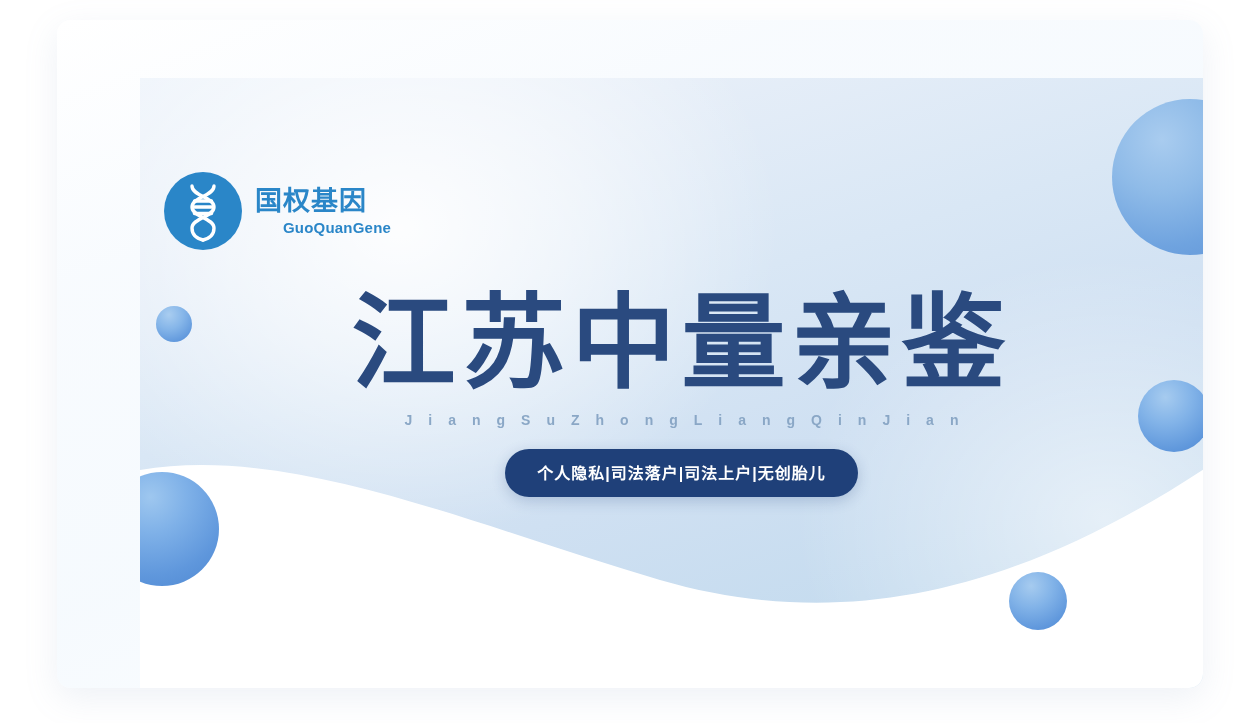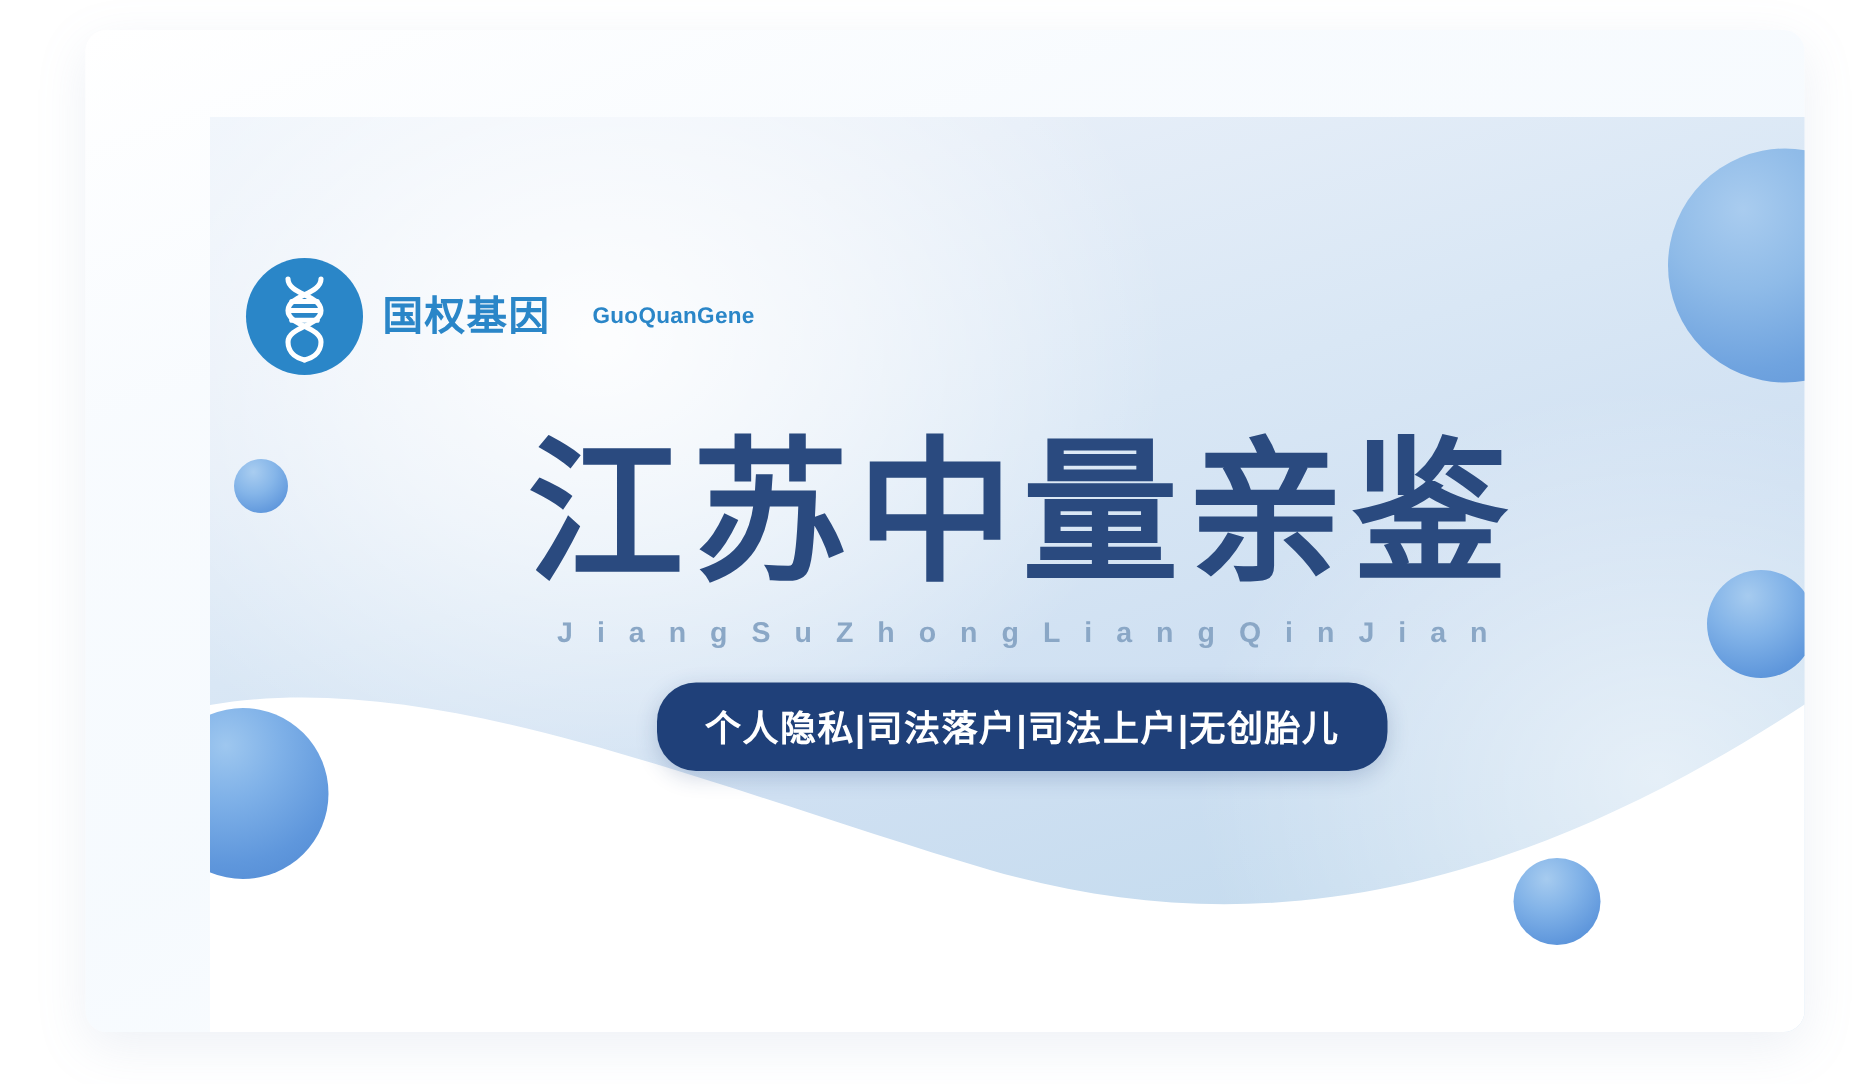--- a/index.html
+++ b/index.html
@@ -175,21 +175,21 @@
     border-radius: 50%;
     background: #2a86c8;
     display: flex;
     align-items: center;
     justify-content: center;
     flex: none;
   }
   .brand-mark svg { display: block; }
   .brand-words {
     display: flex;
-    flex-direction: row;
+    flex-direction: column;
     line-height: 1;
   }
   .brand-cn {
     font-size: 27px;
     font-weight: 700;
     letter-spacing: 1px;
     color: #2a86c8;
     white-space: nowrap;
   }
   .brand-en {
@@ -216,37 +216,37 @@
     font-family: "Liberation Serif", "DejaVu Serif", serif;
     font-size: 104px;
     font-weight: 700;
     letter-spacing: 6px;
     color: #2a4a7f;
     line-height: 1.12;
     white-space: nowrap;
   }
   .hero-pinyin {
     margin: 10px 0 0 0;
-    font-size: 19px;
+    font-size: 14px;
     font-weight: 700;
     letter-spacing: 16px;
     padding-left: 16px;
     color: #8aa7c6;
     white-space: nowrap;
   }
   .hero-badge-row {
     margin-top: 21px;
     display: flex;
     justify-content: center;
   }
   .hero-badge {
     display: inline-block;
     background: #1f4079;
     color: #ffffff;
-    font-size: 24px;
+    font-size: 16px;
     font-weight: 700;
     letter-spacing: 1px;
     padding: 11px 32px 13px 32px;
     border-radius: 26px;
     white-space: nowrap;
     box-shadow: 0 4px 14px rgba(31,64,121,0.22);
   }
 </style>
 </head>
 <body>

